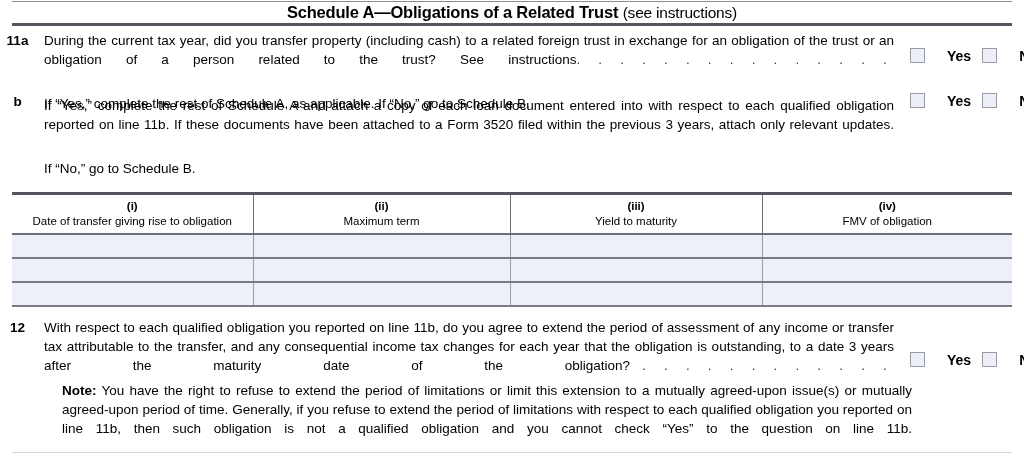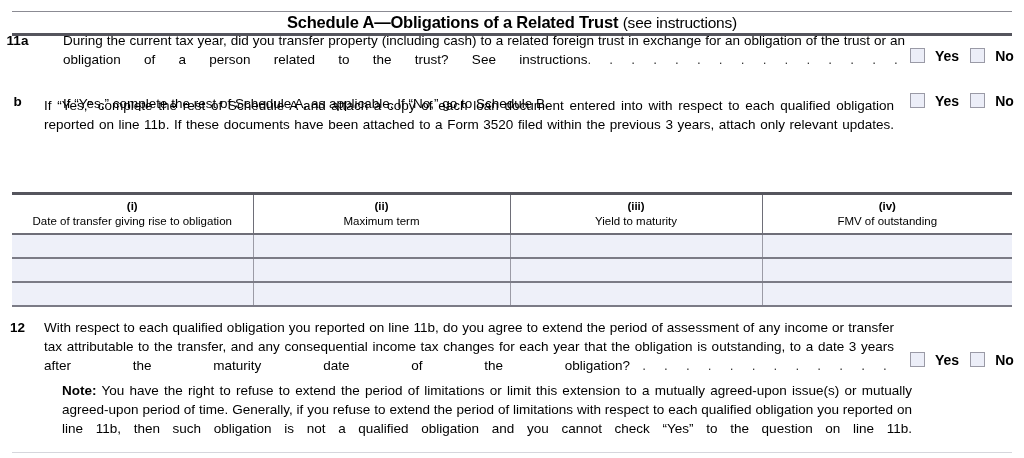--- a/index.html
+++ b/index.html
@@ -19,21 +19,21 @@
     position: relative;
     width: 1024px;
     height: 458px;
     box-sizing: border-box;
   }
 
   
   .schedule-bar {
     position: absolute;
     left: 12px;
-    top: 11px;
+    top: 1px;
     width: 1000px;
     height: 25px;
     border-top: 1px solid #8b8b93;
     border-bottom: 3px solid #55555d;
     box-sizing: border-box;
     display: flex;
     align-items: center;
     justify-content: center;
   }
   .schedule-title {
@@ -92,21 +92,21 @@
   
   .yesno {
     position: absolute;
     display: flex;
     align-items: center;
     gap: 11px;
   }
   .opt {
     display: flex;
     align-items: center;
-    gap: 10px;
+    gap: 22px;
   }
   .cbox {
     width: 15px;
     height: 15px;
     background: #eceef8;
     border: 1.5px solid #9a9aa6;
     box-sizing: border-box;
     display: inline-block;
   }
   .olabel {
@@ -176,41 +176,42 @@
 
   <div class="schedule-bar">
     <div class="schedule-title">
       <span>Schedule A—Obligations of a Related Trust</span>
       <span class="normal">(see instructions)</span>
     </div>
   </div>
 
   <div class="qrow" style="left:0px; top:31px; width:905px;">
     <div class="qnum">11a</div>
-    <div class="qbody" style="width:850px;margin-left:19px;">
+    <div class="qbody" style="width:850px;">
       <div class="just"><span>During the current tax year, did you transfer property (including cash) to a related foreign trust in exchange for an obligation of the trust or an obligation of a person related to the trust? See instructions</span><span class="dots">. . . . . . . . . . . . . . .</span></div>
       <div style="margin-top:6px;">If “Yes,” complete the rest of Schedule A, as applicable. If “No,” go to Schedule B.</div>
     </div>
   </div>
 
   <div class="yesno" style="left:910px; top:48px;">
     <div class="opt">
       <span class="cbox"></span>
       <span class="olabel">Yes</span>
     </div>
     <div class="opt">
       <span class="cbox"></span>
       <span class="olabel">No</span>
     </div>
   </div>
 
   <div class="qrow" style="left:0px; top:92px; width:905px;">
     <div class="qnum">b</div>
     <div class="qbody" style="width:850px;">
       <div class="just" style="margin-top:4px;">If “Yes,” complete the rest of Schedule A and attach a copy of each loan document entered into with respect to each qualified obligation reported on line 11b. If these documents have been attached to a Form 3520 filed within the previous 3 years, attach only relevant updates.</div>
+      <div style="margin-top:6px;">If “No,” go to Schedule B.</div>
     </div>
   </div>
 
   <div class="yesno" style="left:910px; top:93px;">
     <div class="opt">
       <span class="cbox"></span>
       <span class="olabel">Yes</span>
     </div>
     <div class="opt">
       <span class="cbox"></span>
@@ -234,21 +235,21 @@
         <th>
           <span class="rn">(ii)</span>
           <span>Maximum term</span>
         </th>
         <th>
           <span class="rn">(iii)</span>
           <span>Yield to maturity</span>
         </th>
         <th>
           <span class="rn">(iv)</span>
-          <span>FMV of outstanding</span>
+          <span>FMV of obligation</span>
         </th>
       </tr>
     </thead>
     <tbody>
       <tr>
         <td></td>
         <td></td>
         <td></td>
         <td></td>
       </tr>

